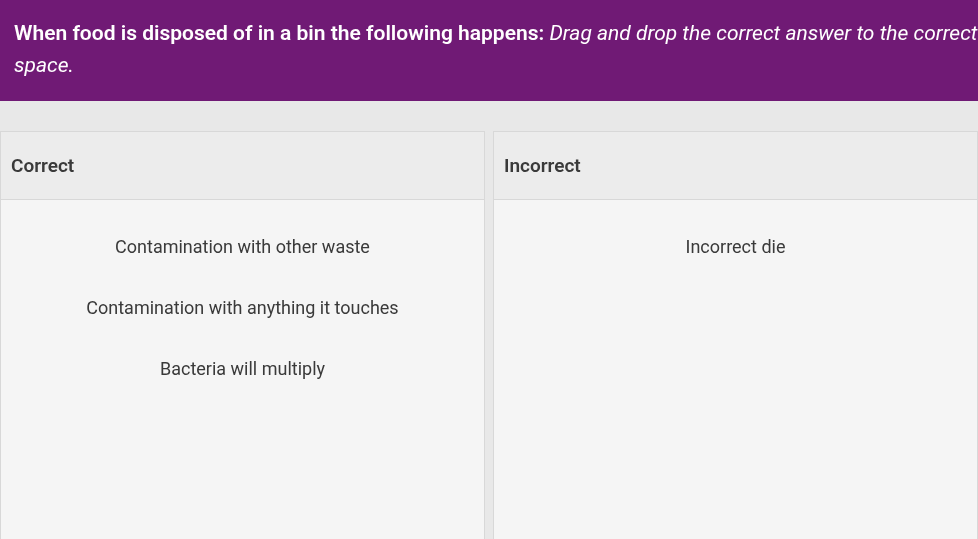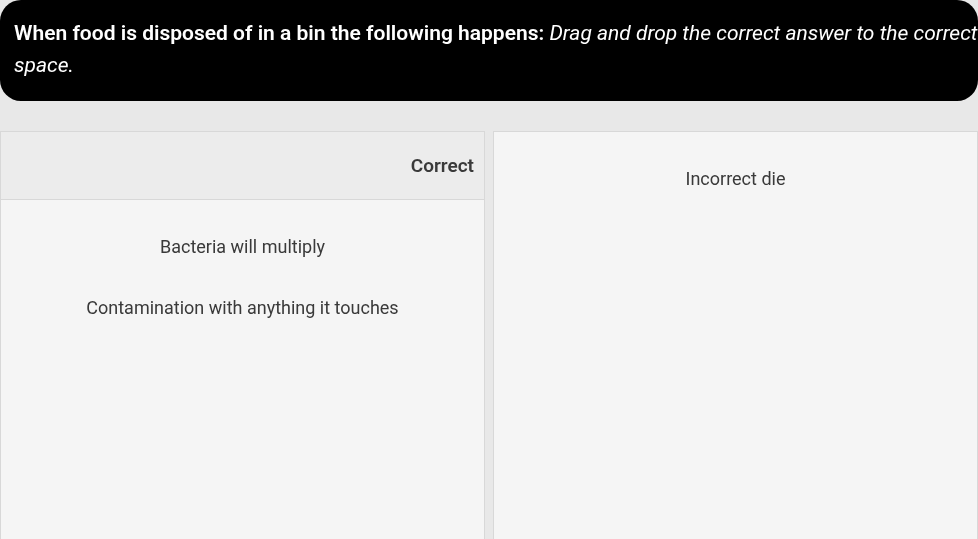--- a/index.html
+++ b/index.html
@@ -8,47 +8,46 @@
       box-sizing: border-box;
     }
     body {
       font-family: -apple-system, BlinkMacSystemFont, 'Segoe UI', Roboto, Arial, sans-serif;
       background: #e8e8e8;
       width: 978px;
       height: 539px;
       overflow: hidden;
     }
     .question-header {
-      background: #000000;
+      background: #701a75;
       color: #ffffff;
       padding: 18px 0 20px 14px;
       font-size: 21px;
       line-height: 1.5;
-      border-radius: 21px;
     }
     .question-prompt {
       font-weight: 600;
     }
     .question-instruction {
       font-style: italic;
       font-weight: 400;
     }
     .content-area {
       padding: 30px 0 0 0;
       display: flex;
       gap: 8px;
     }
     .column {
       flex: 1;
       background: #f5f5f5;
       border: 1px solid #d8d8d8;
     }
     .column-header {
       background: #ececec;
-      text-align: right;
+      text-align: left;
       padding: 22px 10px;
       font-size: 19px;
       font-weight: 600;
       color: #3a3a3a;
       border-bottom: 1px solid #d8d8d8;
     }
     .column-body {
       padding: 20px 10px 40px 10px;
       min-height: 340px;
     }
@@ -65,22 +64,24 @@
 <body>
 
 <div class="question-header">
   <span class="question-prompt">When food is disposed of in a bin the following happens: </span><span class="question-instruction">Drag and drop the correct answer to the correct space.</span>
 </div>
 
 <div class="content-area">
   <div class="column">
     <div class="column-header">Correct</div>
     <div class="column-body">
+      <div class="drag-item">Contamination with other waste</div>
+      <div class="drag-item">Contamination with anything it touches</div>
       <div class="drag-item">Bacteria will multiply</div>
-      <div class="drag-item">Contamination with anything it touches</div>
     </div>
   </div>
   <div class="column">
+    <div class="column-header">Incorrect</div>
     <div class="column-body">
       <div class="drag-item">Incorrect die</div>
     </div>
   </div>
 </div>
 
 </body></html>

